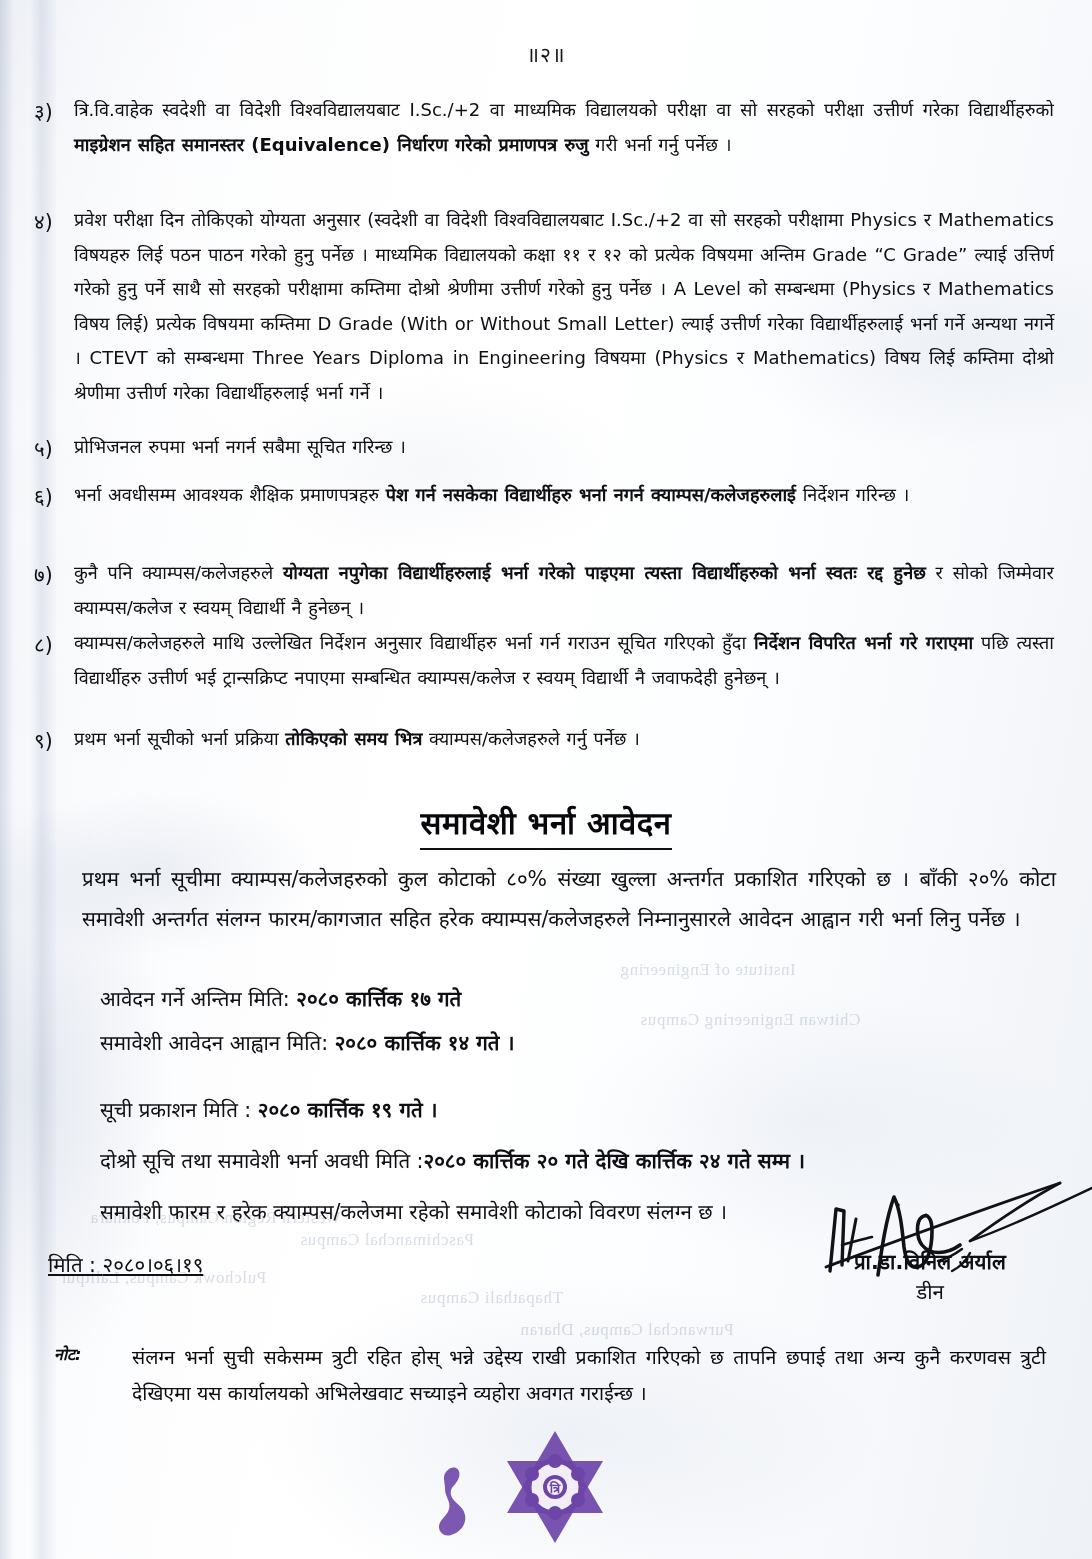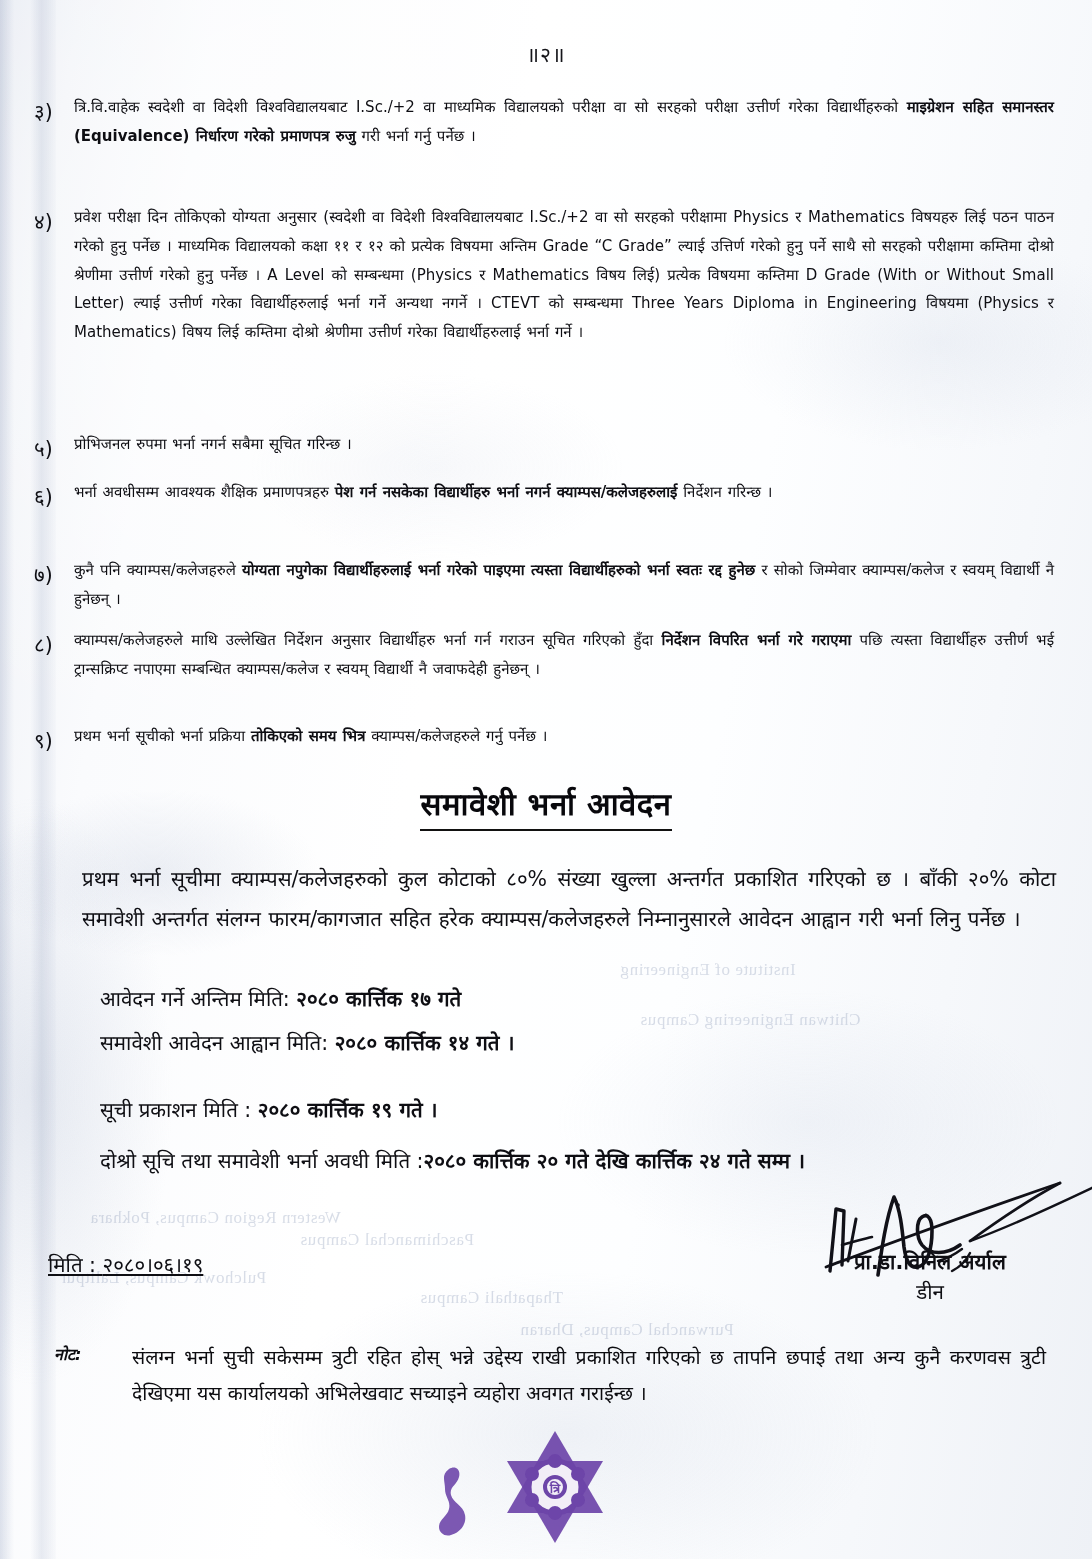--- a/index.html
+++ b/index.html
@@ -83,37 +83,38 @@
   }
   .marker {
     flex: 0 0 auto;
     width: 40px;
     font-size: 20.5px;
     line-height: 1.92;
     color: #0e0e13;
   }
   .body {
     flex: 1 1 auto;
-    font-size: 15px;
+    font-size: 18px;
     line-height: 1.92;
     text-align: justify;
     text-justify: inter-word;
     color: #0e0e13;
     word-spacing: 1px;
   }
   .body b { font-weight: 700; }
 
   .heading {
     position: absolute;
     left: 0; right: 0;
     text-align: center;
     font-size: 31px;
     font-weight: 700;
     color: #08080c;
     letter-spacing: 0.5px;
+    margin-top: 19px;
   }
   .heading span.hl {
     display: inline-block;
     border-bottom: 2.5px solid #111;
     padding-bottom: 5px;
   }
 
   .para {
     position: absolute;
     font-size: 20.5px;
@@ -254,20 +255,23 @@
     </div>
 
     <div class="dateline" style="left:100px; top:1094px;">
       <span>सूची प्रकाशन मिति : </span><b>२०८० कार्त्तिक १९ गते ।</b>
     </div>
 
     <div class="dateline" style="left:100px; top:1145px;">
       <span>दोश्रो सूचि तथा समावेशी भर्ना अवधी मिति :</span><b>२०८० कार्त्तिक २० गते देखि कार्त्तिक २४ गते सम्म ।</b>
     </div>
 
+    <div class="dateline" style="left:100px; top:1196px;">
+      <span>समावेशी फारम र हरेक क्याम्पस/कलेजमा रहेको समावेशी कोटाको विवरण संलग्न छ ।</span>
+    </div>
 
     <svg class="sig-scrawl" width="300" height="120" viewBox="0 0 300 120" style="left:820px; top:1175px;">
       <g fill="none" stroke="#111118" stroke-linecap="round" stroke-linejoin="round">
         <path d="M10,96 L16,34 L24,36 L22,90" stroke-width="3.4"></path>
         <path d="M28,86 L36,44" stroke-width="3"></path>
         <path d="M22,70 C34,66 44,64 52,62" stroke-width="2.6"></path>
         <path d="M58,100 C62,72 66,44 74,22 C80,34 82,52 84,72 C86,86 90,94 98,92 C108,90 112,72 112,56 C112,44 108,38 102,42 C96,46 96,62 102,70 C110,80 126,80 140,70" stroke-width="3.6"></path>
         <path d="M118,86 C126,84 134,80 142,74" stroke-width="2.4"></path>
         <path d="M132,96 C140,92 146,86 150,78" stroke-width="2.4"></path>
         <path d="M6,92 C60,72 140,42 240,8" stroke-width="2.8"></path>

